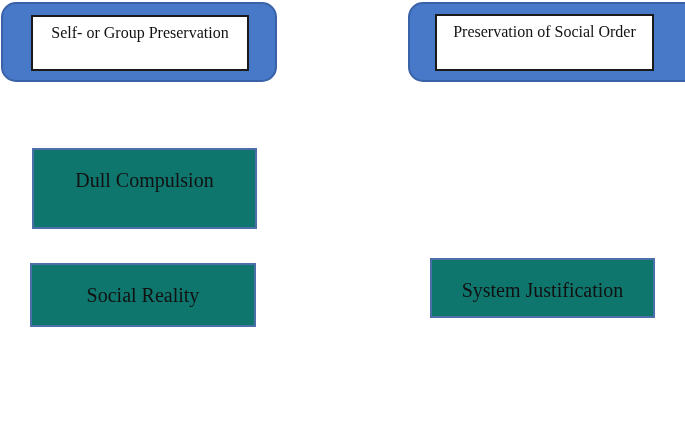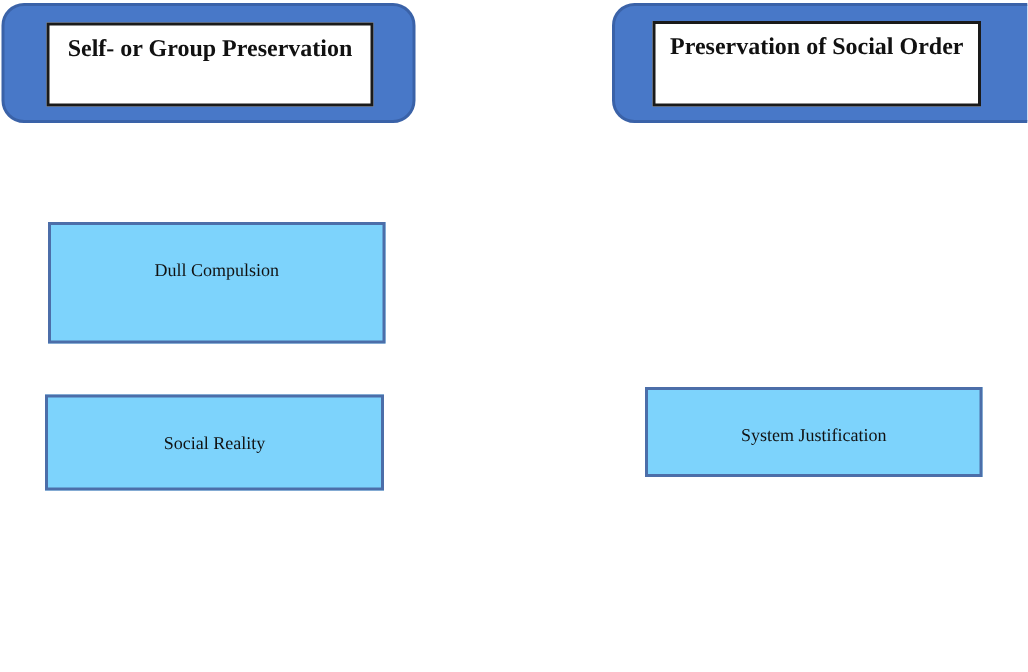--- a/index.html
+++ b/index.html
@@ -19,37 +19,36 @@
     background: var(--bg);
     font-family: "Liberation Serif", "DejaVu Serif", serif;
     color: var(--text);
     overflow: hidden;
   }
   .header-shape {
     position: absolute;
     background: var(--header-fill);
     border: 2px solid var(--header-border);
     border-radius: 15px;
-    font-weight: bold;
   }
   .header-inner {
     position: absolute;
     background: #ffffff;
     border: 2px solid var(--inner-border);
     text-align: center;
     font-size: 16px;
     line-height: 22px;
     padding-top: 5px;
   }
   .plain-box {
     position: absolute;
-    background: #7dd3fc;
+    background: #0f766e;
     border: 2px solid var(--box-border);
     text-align: center;
-    font-size: 12px;
+    font-size: 20px;
     line-height: 23px;
     padding: 19px 14px 0 14px;
   }
   
   .hdr-left  { left: 1px;  top: 2px; width: 276px; height: 80px; }
   .hdr-left-inner  { left: 28px; top: 11px; width: 218px; height: 56px; }
   .box-dull   { left: 32px; top: 148px; width: 225px; height: 81px; }
   .box-social { left: 30px; top: 263px; width: 226px; height: 64px; }
   
   .hdr-right { left: 408px; top: 2px; width: 312px; height: 80px; }

